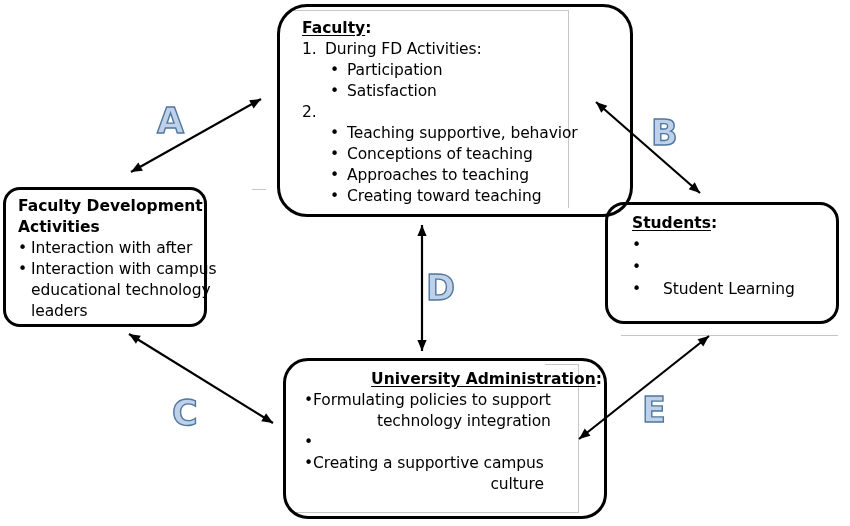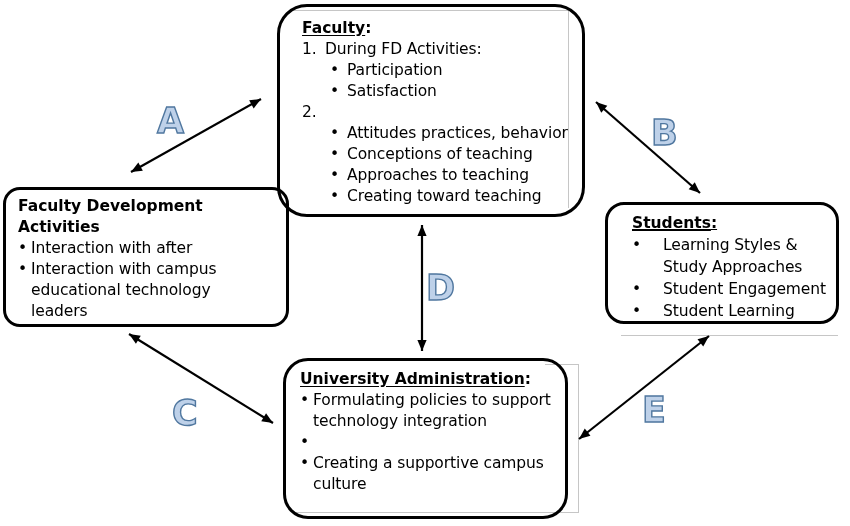--- a/index.html
+++ b/index.html
@@ -4,27 +4,27 @@
 <style>
   html,body{margin:0;padding:0;background:#ffffff;}
   #canvas{
     position:relative;width:850px;height:526px;background:#ffffff;overflow:hidden;
     font-family:"DejaVu Sans","Liberation Sans",sans-serif;color:#000;
   }
   
   .nodebox{
     position:absolute;background:transparent;border:3px solid #000;box-sizing:border-box;z-index:3;
   }
-  #box-faculty  {left:277px;top:4px;  width:308px;height:213px;border-radius:30px;padding:11px 12px 0 22px;}
-  #box-fda      {left:3px;  top:187px;width:286px;height:140px;border-radius:17px;padding:6px 4px 0 12px;}
+  #box-faculty  {left:277px;top:4px;  width:356px;height:213px;border-radius:30px;padding:11px 12px 0 22px;}
+  #box-fda      {left:3px;  top:187px;width:204px;height:140px;border-radius:17px;padding:6px 4px 0 12px;}
   #box-students {left:605px;top:202px;width:234px;height:122px;border-radius:19px;padding:7px 2px 0 24px;}
-  #box-admin    {left:283px;top:358px;width:285px;height:161px;border-radius:25px;padding:8px 2px 0 14px;}
+  #box-admin    {left:283px;top:358px;width:324px;height:161px;border-radius:25px;padding:8px 2px 0 14px;text-align:right;}
 
   .bx-title{font-weight:bold;font-size:15.5px;line-height:21px;white-space:pre;}
-  #box-students .bx-title{line-height:22px;text-decoration:underline;}
+  #box-students .bx-title{line-height:22px;}
   .u{text-decoration:underline;text-underline-offset:2px;}
 
   .row{display:flex;align-items:flex-start;font-size:15.5px;line-height:21px;letter-spacing:-0.1px;}
   #box-students .row{line-height:22px;}
   .mk{flex:0 0 auto;}
   .tx{white-space:pre;}
 
   #box-faculty .l1 .mk{width:23px;}
   #box-faculty .l2{margin-left:28px;}
   #box-faculty .l2 .mk{width:17px;}
@@ -74,21 +74,21 @@
       </div>
     <div class="row l2">
         <span class="mk">•</span>
         <span class="tx">Satisfaction</span>
       </div>
     <div class="row l1">
         <span class="mk">2.</span>
       </div>
     <div class="row l2">
         <span class="mk">•</span>
-        <span class="tx">Attitudes practices, behavior</span>
+        <span class="tx">Teaching supportive, behavior</span>
       </div>
     <div class="row l2">
         <span class="mk">•</span>
         <span class="tx">Conceptions of teaching</span>
       </div>
     <div class="row l2">
         <span class="mk">•</span>
         <span class="tx">Approaches to teaching</span>
       </div>
     <div class="row l2">
@@ -109,26 +109,23 @@
         <span class="tx">Interaction with campus
 educational technology
 leaders</span>
       </div>
   </div>
 
   <div class="nodebox" id="box-students">
     <div class="bx-title"><span class="u">Students</span><span>:</span></div>
     <div class="row">
         <span class="mk">•</span>
-        <span class="tx">Learning Styles &amp;
-Study Approaches</span>
       </div>
     <div class="row">
         <span class="mk">•</span>
-        <span class="tx">Student Engagement</span>
       </div>
     <div class="row">
         <span class="mk">•</span>
         <span class="tx">Student Learning</span>
       </div>
   </div>
 
   <div class="nodebox" id="box-admin">
     <div class="bx-title"><span class="u">University Administration</span><span>:</span></div>
     <div class="row">

